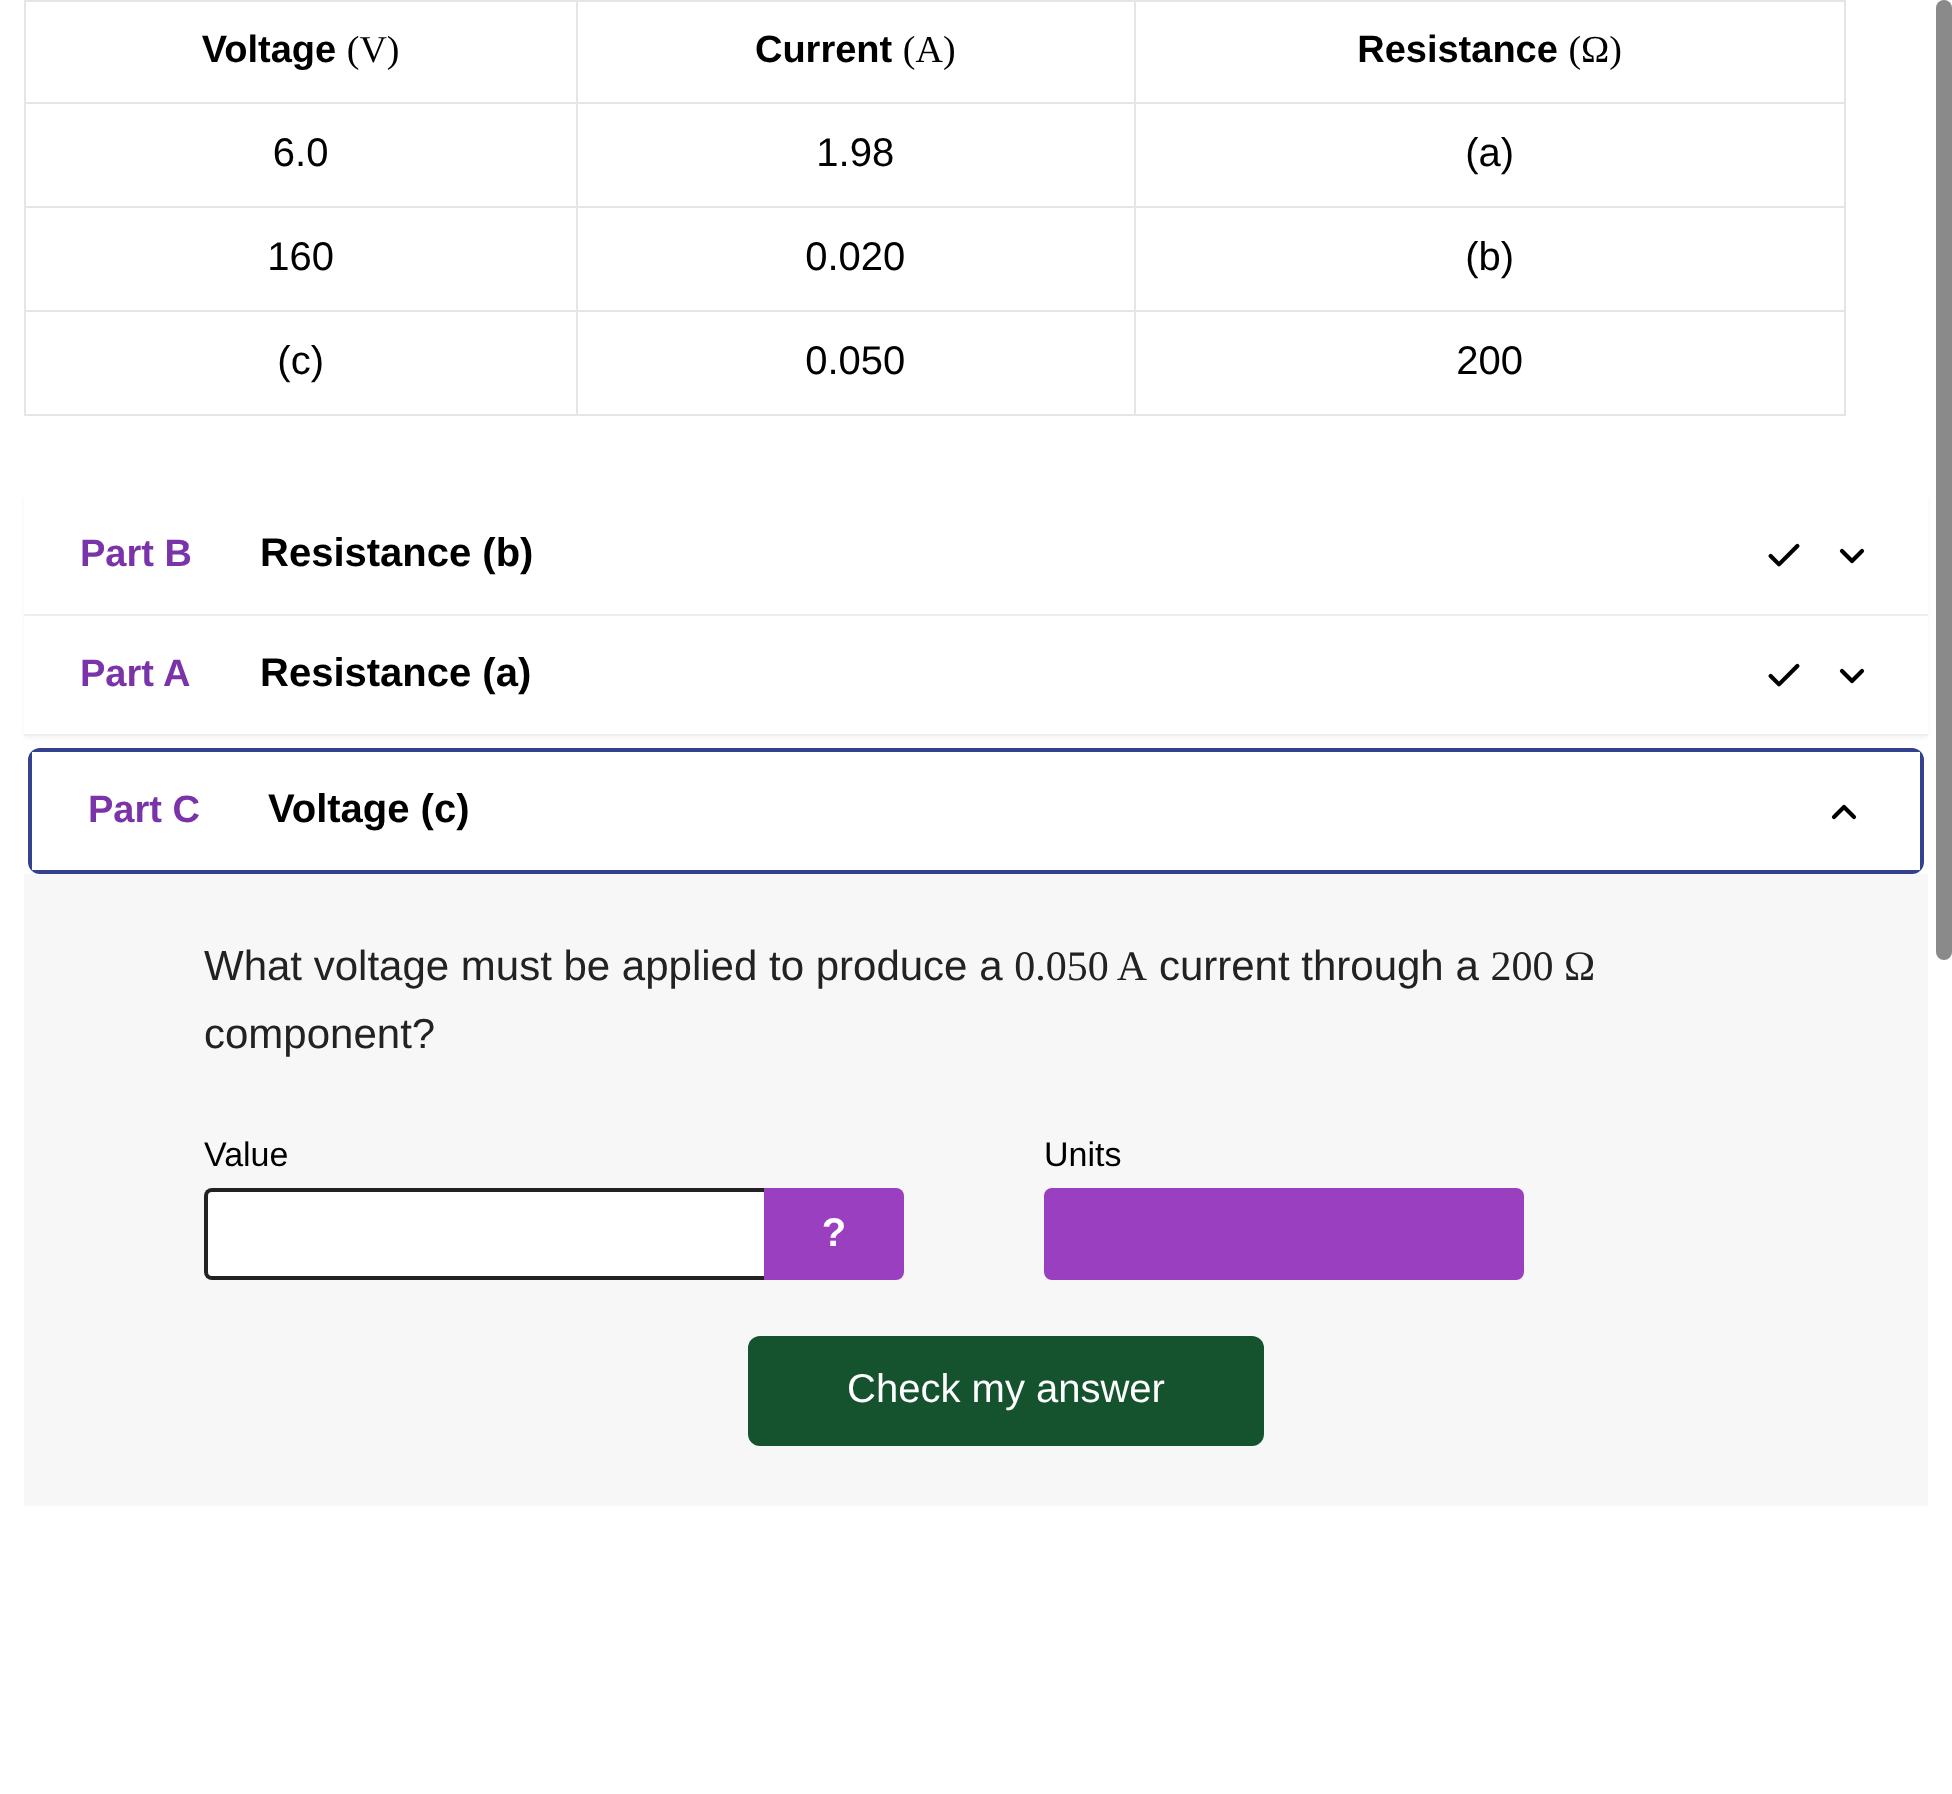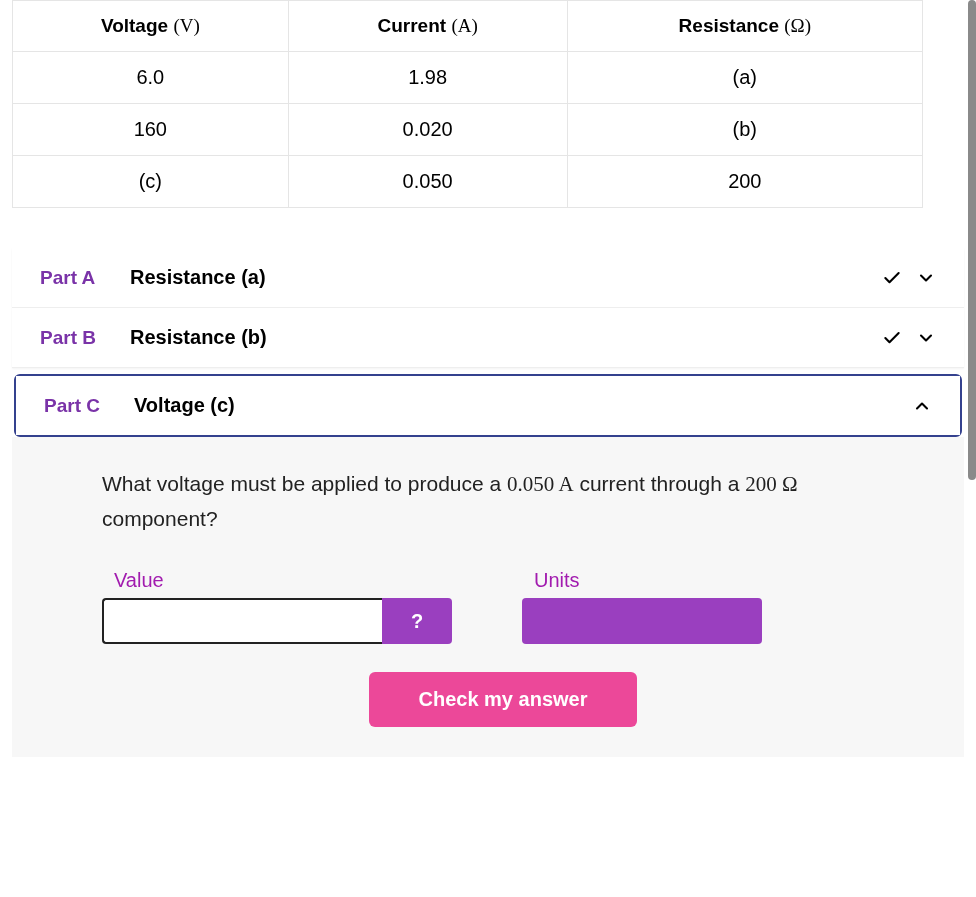--- a/index.html
+++ b/index.html
@@ -94,21 +94,21 @@
     margin-bottom: 34px;
   }
   .question .serif { font-family: "Times New Roman", serif; }
 
   .inputs-row {
     display: flex;
     gap: 70px;
     margin-bottom: 28px;
   }
   .input-group { display:flex; flex-direction:column; }
-  .input-label { font-size: 20px; color:#a21caf; margin-bottom: 6px; margin-left: 12px; }
+  .input-label { font-size: 17px; color:#000000; margin-bottom: 6px; }
   .value-wrap { display:flex; }
   .value-input {
     width: 280px;
     height: 46px;
     border: 2px solid #222;
     border-right: none;
     border-radius: 4px 0 0 4px;
     font-size: 18px;
     padding: 0 10px;
     background:#fff;
@@ -127,26 +127,26 @@
   .units-btn {
     width: 240px;
     height: 46px;
     background: #9a3fbf;
     border: none;
     border-radius: 4px;
     cursor: pointer;
   }
   .check-row { display:flex; justify-content:center; }
   .check-btn {
-    background: #ec4899;
+    background: #14532d;
     color: #fff;
     border: none;
     border-radius: 6px;
     font-size: 20px;
-    font-weight: 700;
+    font-weight: 400;
     padding: 16px 50px;
     cursor: pointer;
   }
 </style>
 </head>
 <body>
 
 <div class="scroll-track"></div>
 
 <div class="content">
@@ -172,39 +172,39 @@
       </tr>
       <tr>
         <td class="sans">(c)</td>
         <td class="serif">0.050</td>
         <td class="serif">200</td>
       </tr>
     </tbody>
   </table>
 
   <div class="part-row collapsed">
+    <div class="part-label">Part B</div>
+    <div class="part-title">Resistance (b)</div>
+    <div class="part-icons">
+      <span>
+        <svg width="20" height="20" viewBox="0 0 24 24" fill="none" stroke="#000" stroke-width="2.5" stroke-linecap="round" stroke-linejoin="round">
+            <polyline points="20 6 9 17 4 12"></polyline>
+          </svg>
+      </span>
+      <span>
+        <svg width="20" height="20" viewBox="0 0 24 24" fill="none" stroke="#000" stroke-width="2.5" stroke-linecap="round" stroke-linejoin="round">
+            <polyline points="6 9 12 15 18 9"></polyline>
+          </svg>
+      </span>
+    </div>
+  </div>
+
+  <div class="part-row collapsed">
     <div class="part-label">Part A</div>
     <div class="part-title">Resistance (a)</div>
-    <div class="part-icons">
-      <span>
-        <svg width="20" height="20" viewBox="0 0 24 24" fill="none" stroke="#000" stroke-width="2.5" stroke-linecap="round" stroke-linejoin="round">
-            <polyline points="20 6 9 17 4 12"></polyline>
-          </svg>
-      </span>
-      <span>
-        <svg width="20" height="20" viewBox="0 0 24 24" fill="none" stroke="#000" stroke-width="2.5" stroke-linecap="round" stroke-linejoin="round">
-            <polyline points="6 9 12 15 18 9"></polyline>
-          </svg>
-      </span>
-    </div>
-  </div>
-
-  <div class="part-row collapsed">
-    <div class="part-label">Part B</div>
-    <div class="part-title">Resistance (b)</div>
     <div class="part-icons">
       <span>
         <svg width="20" height="20" viewBox="0 0 24 24" fill="none" stroke="#000" stroke-width="2.5" stroke-linecap="round" stroke-linejoin="round">
             <polyline points="20 6 9 17 4 12"></polyline>
           </svg>
       </span>
       <span>
         <svg width="20" height="20" viewBox="0 0 24 24" fill="none" stroke="#000" stroke-width="2.5" stroke-linecap="round" stroke-linejoin="round">
             <polyline points="6 9 12 15 18 9"></polyline>
           </svg>

